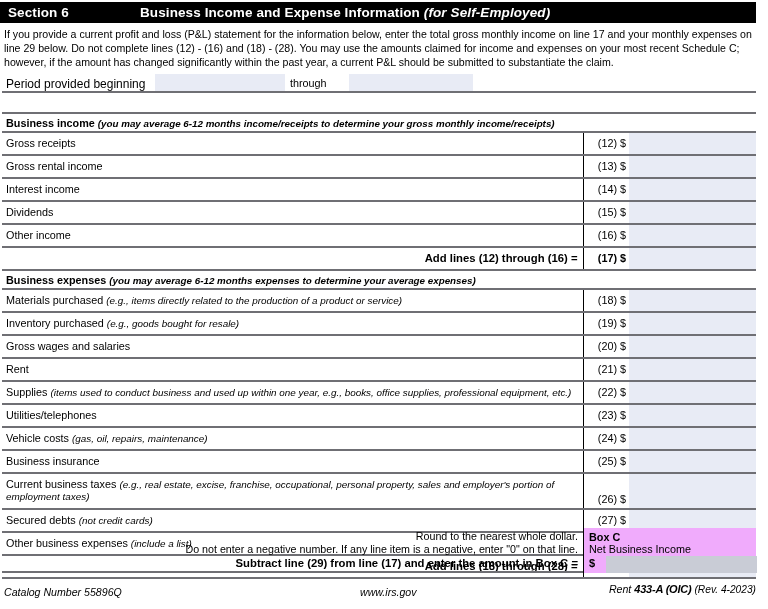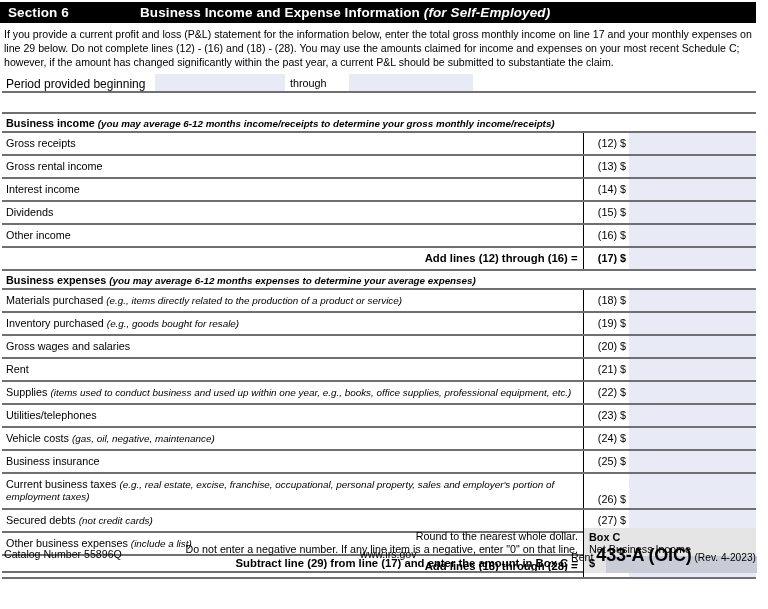--- a/index.html
+++ b/index.html
@@ -146,21 +146,21 @@
     padding-right: 5px;
     font-size: 10.7px;
   }
   .boxc-left .l1 { margin-top: 2px; }
   .boxc-left .l2 { margin-top: 1px; }
   .boxc-left .l3 { margin-top: 2px; font-weight: bold; font-size: 11.3px; }
   .boxc-right {
     position: absolute; left: 581px; top: 0;
     width: 173px; height: 45px;
     border-left: 1px solid #000000;
-    background: #e5e5e5;
+    background: #f0abfc;
   }
   .boxc-right .bc-title {
     font-size: 10.8px; font-weight: bold;
     padding: 3px 0 0 5px;
   }
   .boxc-right .bc-sub {
     font-size: 10.8px;
     padding: 0 0 0 5px;
   }
   .boxc-money {
@@ -172,29 +172,30 @@
     font-size: 11px; font-weight: bold;
   }
   .boxc-money .fld {
     position: absolute; left: 22px; top: 0;
     width: 151px; height: 17px;
     background: #c9ccd6;
   }
 
   
   .footer {
-    position: absolute; left: 0; top: 544px;
+    position: absolute; left: 0; top: 582px;
     width: 768px; height: 25px;
     font-size: 10.6px;
+    font-style: italic;
   }
   .foot-cat { position: absolute; left: 4px; top: 4px; }
   .foot-url { position: absolute; left: 360px; top: 4px; }
   .foot-form { position: absolute; right: 12px; top: 1px; white-space: nowrap; }
   .foot-form .fw { font-size: 10.6px; }
-  .foot-form .fn { font-size: 18px; font-weight: bold; letter-spacing: -.2px; }
+  .foot-form .fn { font-size: 11px; font-weight: bold; letter-spacing: -.2px; }
   .foot-form .fr { font-size: 10.2px; }
 </style>
 </head>
 <body>
 
 <div class="page">
 
   <div class="section-bar">
     <span class="sec-num">Section 6</span>
     <span class="sec-title"><span>Business Income and Expense Information </span><span class="ital">(for Self-Employed)</span></span>
@@ -282,21 +283,21 @@
         <td class="cell-desc"><span>Supplies </span><i>(items used to conduct business and used up within one year, e.g., books, office supplies, professional equipment, etc.)</i></td>
         <td class="cell-num"><span>(22)</span> <span>$</span></td>
         <td class="cell-in"></td>
       </tr>
       <tr class="r">
         <td class="cell-desc"><span>Utilities/telephones</span><i></i></td>
         <td class="cell-num"><span>(23)</span> <span>$</span></td>
         <td class="cell-in"></td>
       </tr>
       <tr class="r">
-        <td class="cell-desc"><span>Vehicle costs </span><i>(gas, oil, negative, maintenance)</i></td>
+        <td class="cell-desc"><span>Vehicle costs </span><i>(gas, oil, repairs, maintenance)</i></td>
         <td class="cell-num"><span>(24)</span> <span>$</span></td>
         <td class="cell-in"></td>
       </tr>
       <tr class="r">
         <td class="cell-desc"><span>Business insurance</span><i></i></td>
         <td class="cell-num"><span>(25)</span> <span>$</span></td>
         <td class="cell-in"></td>
       </tr>
       <tr class="r tall">
         <td class="cell-desc"><span>Current business taxes </span><i>(e.g., real estate, excise, franchise, occupational, personal property, sales and employer's portion of employment taxes)</i></td>

